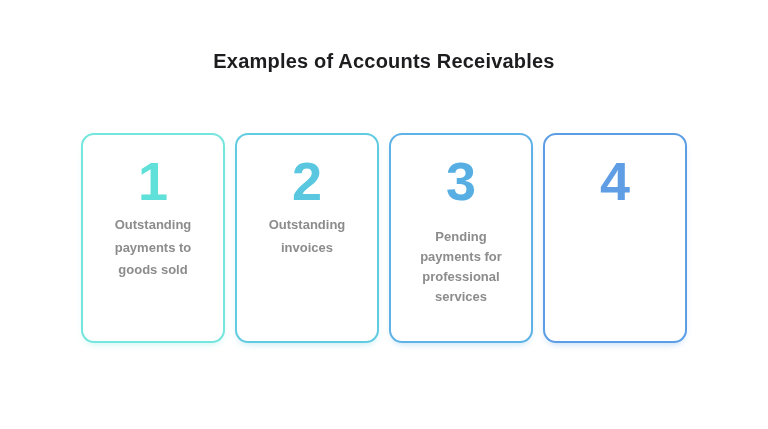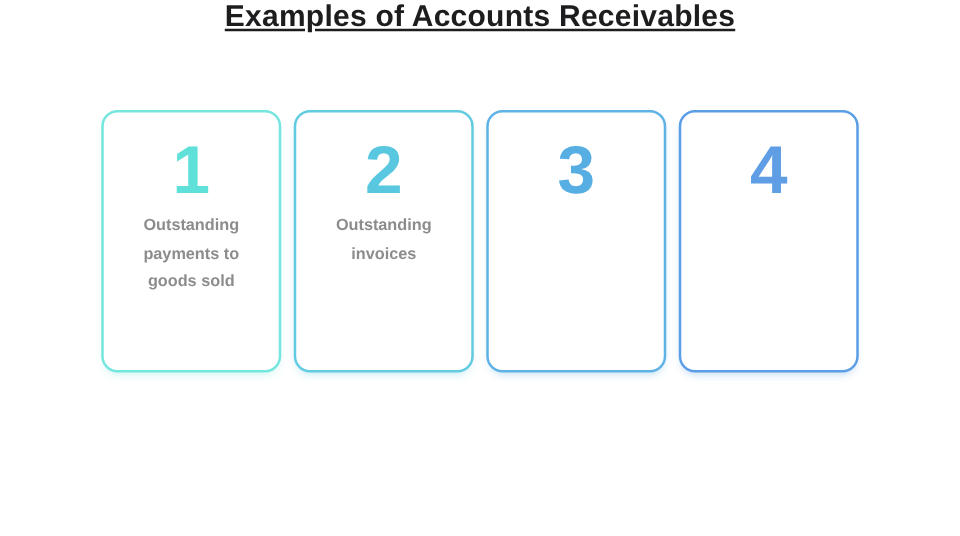--- a/index.html
+++ b/index.html
@@ -7,26 +7,26 @@
     width: 768px; height: 429px;
     background: #ffffff;
     font-family: "Liberation Sans", sans-serif;
     overflow: hidden;
   }
   .page {
     width: 768px; height: 429px;
     position: relative;
   }
   .title {
+    margin-top: 50px;
     text-align: center;
-    font-size: 24px;
+    font-size: 20px;
     font-weight: 800;
     color: #1d1d1f;
     letter-spacing: 0.2px;
-    text-decoration: underline;
   }
   .cards {
     display: flex;
     justify-content: center;
     gap: 10px;
     margin-top: 60px;
   }
   .card {
     width: 144px;
     height: 210px;
@@ -70,20 +70,24 @@
     </div>
 
     <div class="card" style="--accent: #58c7df; --border: #61cbe1; --shadow: #61cbe166;">
       <div class="card-number">2</div>
       <div class="card-desc">Outstanding
 invoices</div>
     </div>
 
     <div class="card" style="--accent: #56aee3; --border: #5fb2e5; --shadow: #5fb2e566;">
       <div class="card-number">3</div>
+      <div class="card-desc tight">Pending
+payments for
+professional
+services</div>
     </div>
 
     <div class="card" style="--accent: #5f9ee4; --border: #5c9ee6; --shadow: #5c9ee666;">
       <div class="card-number">4</div>
     </div>
 
   </div>
 </div>
 
 </body></html>

